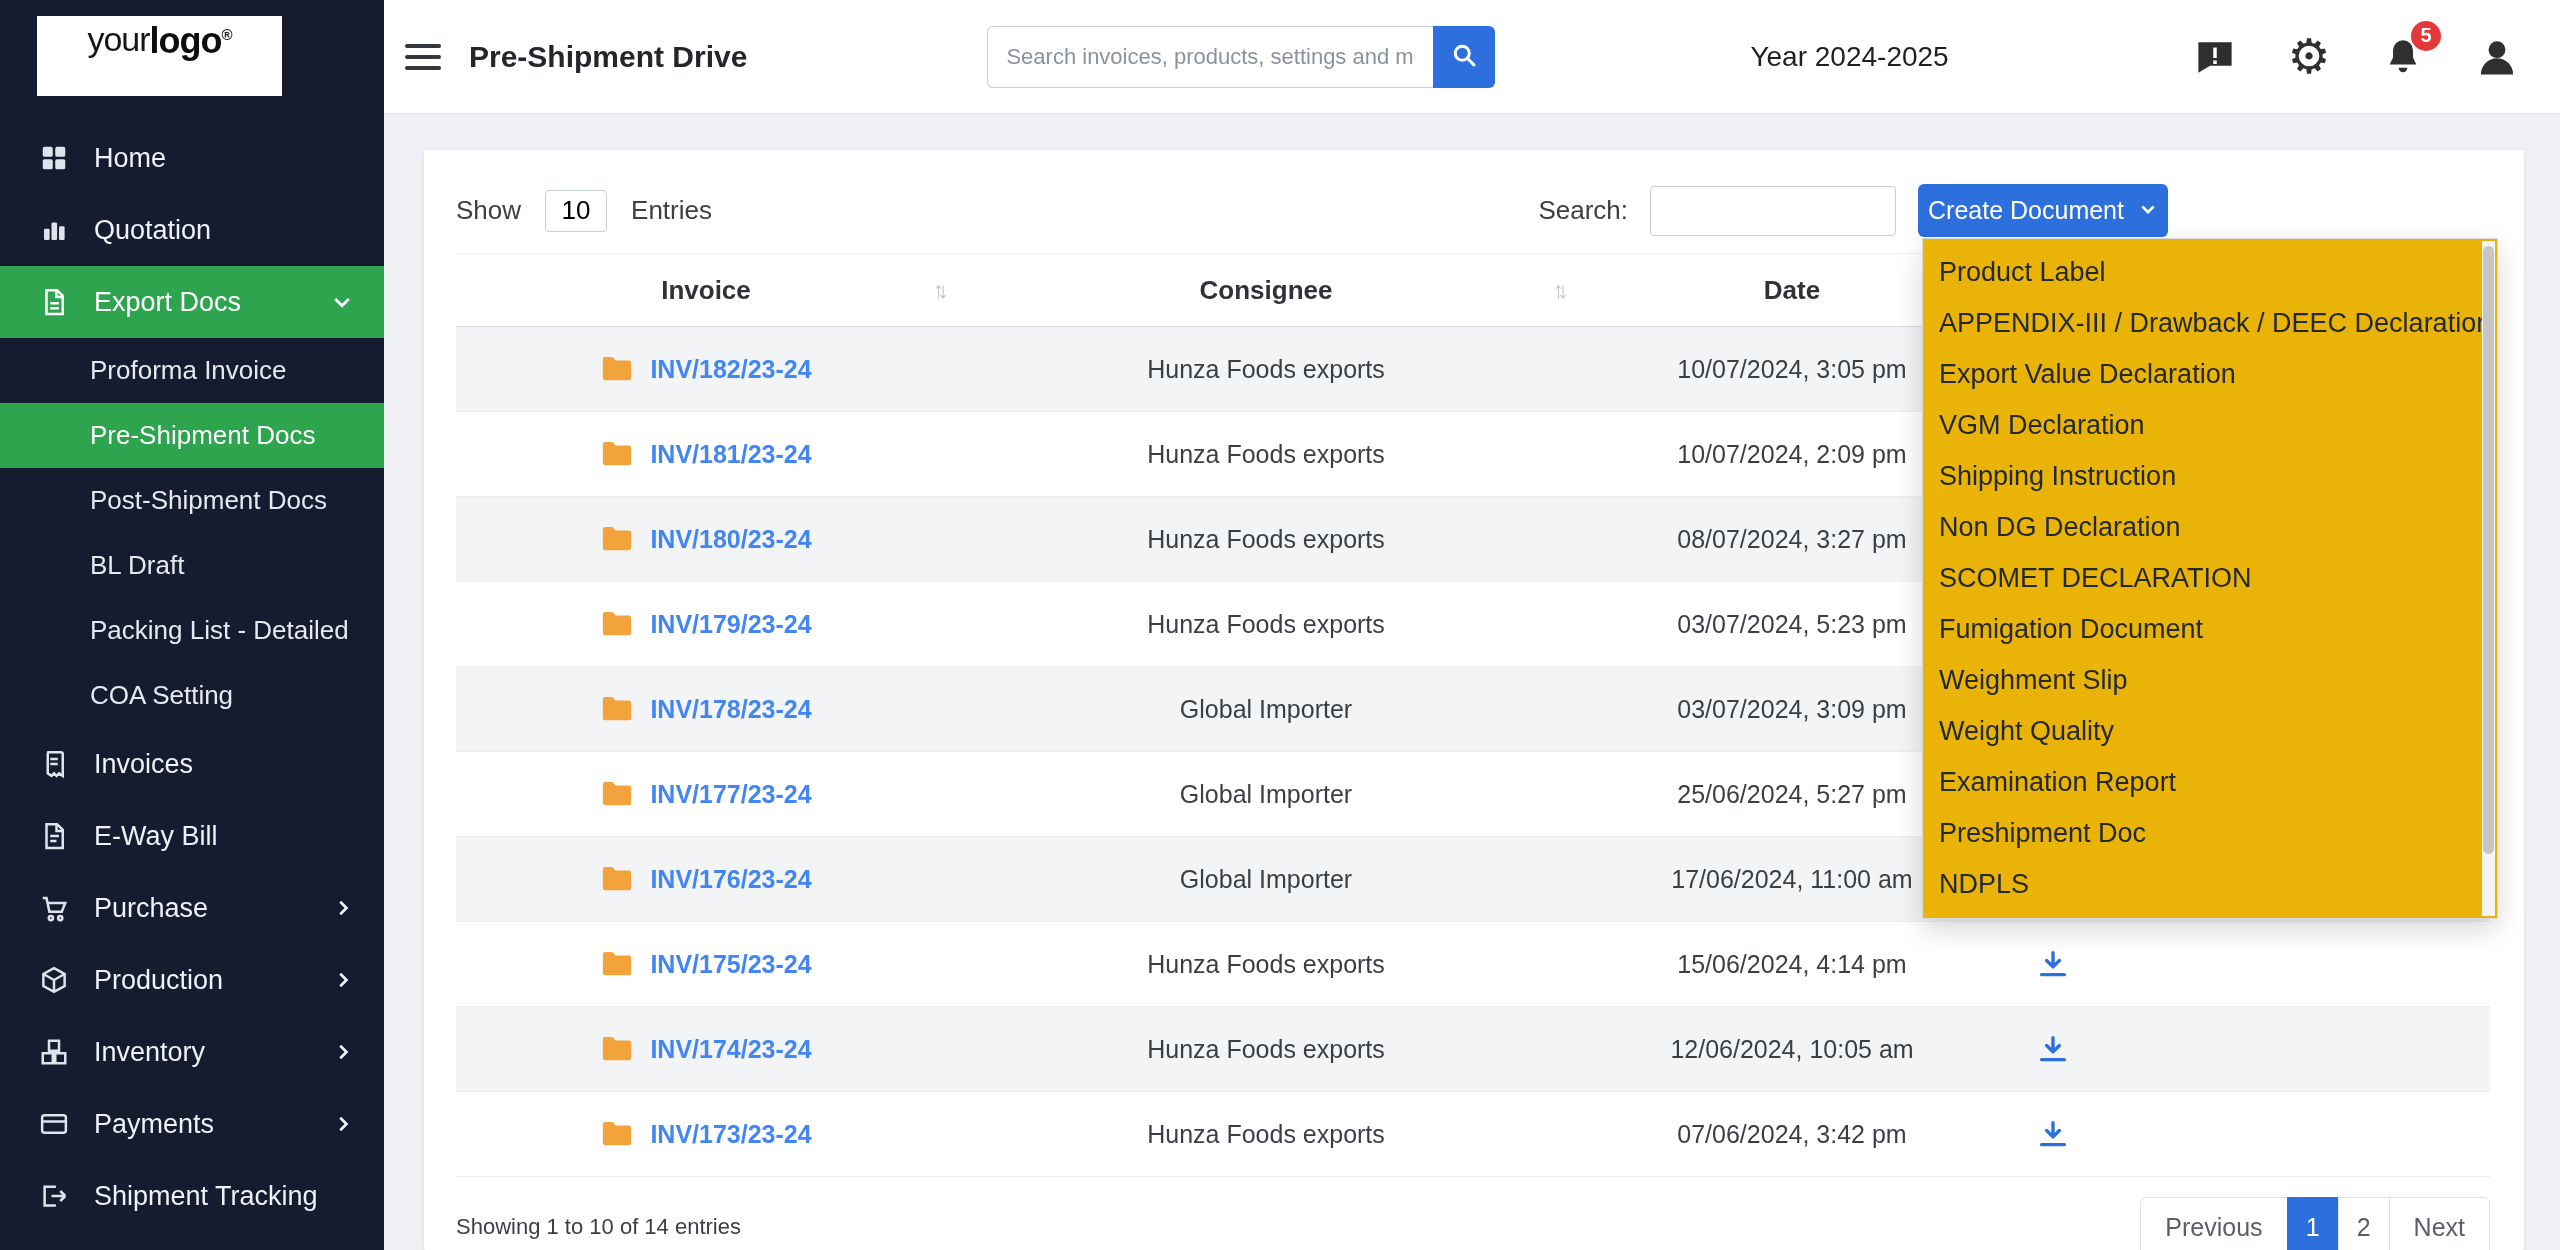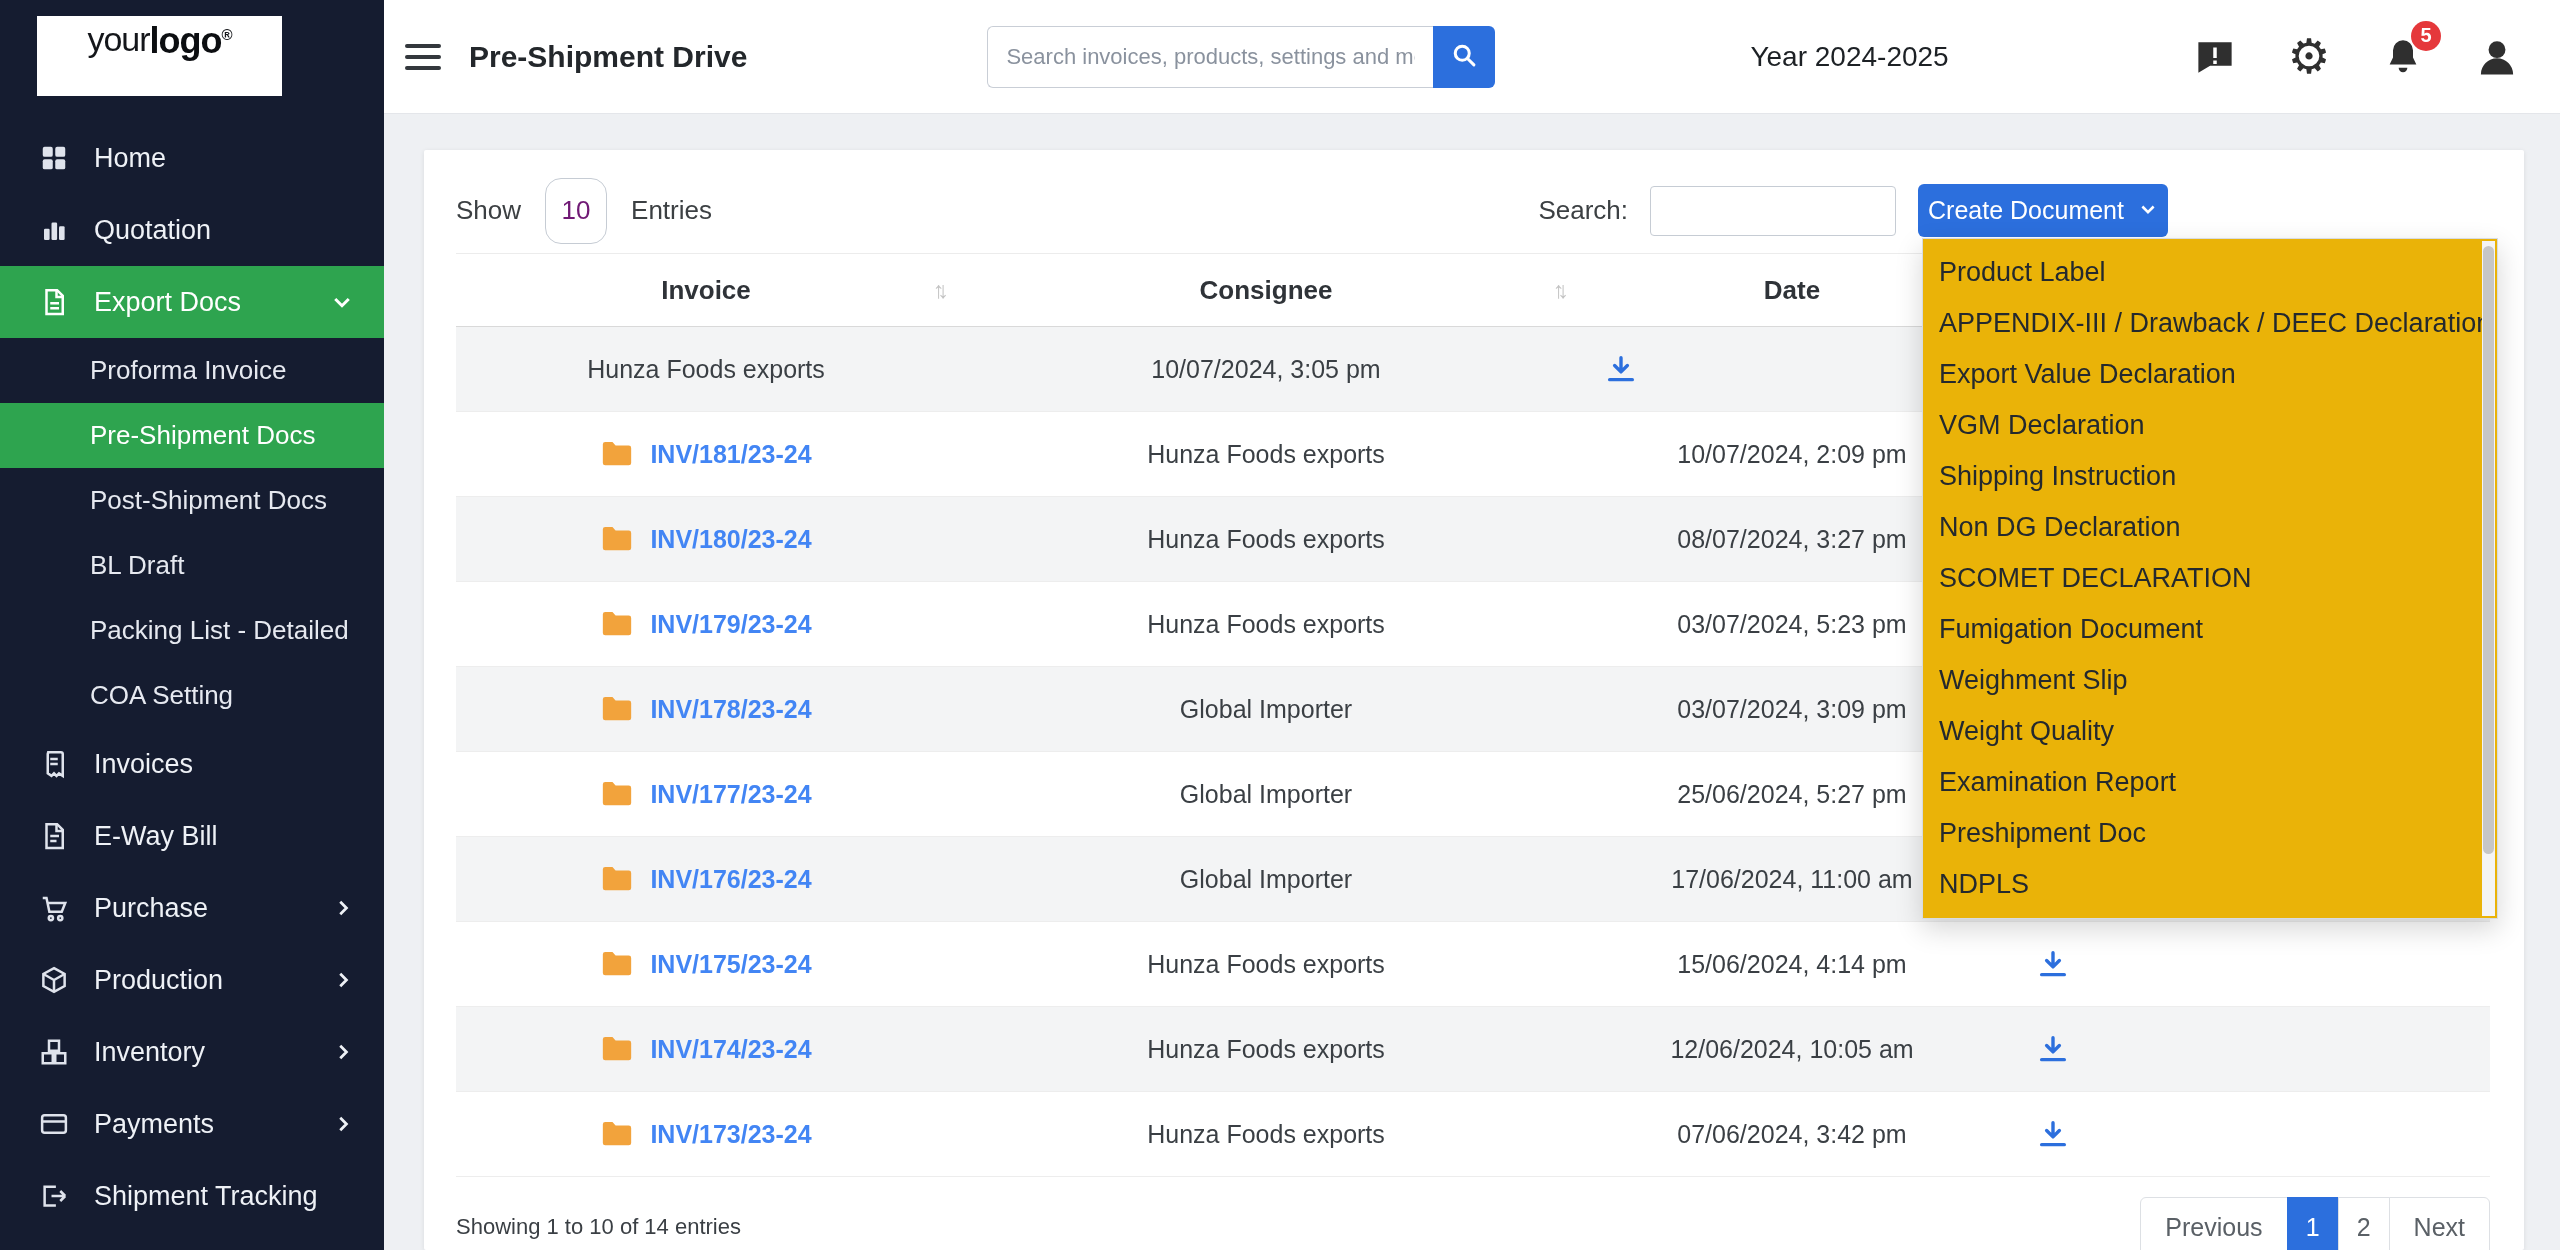--- a/index.html
+++ b/index.html
@@ -38,21 +38,21 @@
   .tb-icon{position:relative;width:46px;height:46px;display:flex;align-items:center;justify-content:center;cursor:pointer;color:#2f2f2f}
   .gear-glyph{font-size:48px;line-height:1;color:#2f2f2f}
   .badge{position:absolute;top:-13px;right:-15px;min-width:30px;height:30px;border-radius:15px;background:#e5383b;color:#fff;font-size:20px;font-weight:700;display:flex;align-items:center;justify-content:center;padding:0 6px;box-sizing:border-box}
 
   .content{position:relative;flex:1;background:#eef0f3;padding:36px 36px 0 40px;box-sizing:border-box}
   .card{background:#fff;box-shadow:0 1px 5px rgba(26,26,26,.09);border-radius:2px;height:1100px;padding:34px 34px 0 32px;box-sizing:border-box}
 
   
   .controls{display:flex;align-items:center;height:53px}
   .ctl-left{display:flex;align-items:center;gap:24px;font-size:26px;color:#3c4043}
-  .entries-input{width:62px;height:66px;box-sizing:border-box;border:1px solid #c6ccd4;border-radius:16px;text-align:center;font-size:26px;color:#701a75;font-family:"Liberation Sans",sans-serif}
+  .entries-input{width:62px;height:42px;box-sizing:border-box;border:1px solid #c6ccd4;border-radius:4px;text-align:center;font-size:26px;color:#000000;font-family:"Liberation Sans",sans-serif}
   .ctl-right{margin-left:auto;display:flex;align-items:center;gap:22px;margin-right:322px}
   .ctl-search-label{font-size:26px;color:#3c4043}
   .card-search{width:246px;height:50px;box-sizing:border-box;border:1px solid #c6ccd4;border-radius:4px;padding:0 12px;font-size:26px;font-family:"Liberation Sans",sans-serif}
   .create-btn{height:53px;width:250px;box-sizing:border-box;background:#2c6fdd;color:#fff;border:none;border-radius:6px;font-size:25px;display:flex;align-items:center;justify-content:center;gap:14px;padding:0 10px;cursor:pointer;font-family:"Liberation Sans",sans-serif;white-space:nowrap}
 
   
   .table{margin-top:16px}
   .thead,.trow{display:grid;grid-template-columns:500px 620px 432px 1fr;align-items:center}
   .thead{height:72px;border-top:1px solid #ececec;border-bottom:1px solid #d9d9d9;font-size:26px;font-weight:700;color:#2f3338}
   .th{position:relative;text-align:center;cursor:pointer}
@@ -342,20 +342,28 @@
             </div>
             <div class="th">
               <span>Date</span>
             </div>
             <div class="th"></div>
           </div>
 
           <div class="tbody">
 
             <div class="trow">
+              <div class="c-invoice">
+                  <span class="folder">
+                    <svg viewBox="0 0 24 24" width="34" height="34" fill="#f2a33c">
+                      <path d="M2 5.2A1.7 1.7 0 0 1 3.7 3.5h5.1L11 6h9.3A1.7 1.7 0 0 1 22 7.7v10.6a1.7 1.7 0 0 1-1.7 1.7H3.7A1.7 1.7 0 0 1 2 18.3z"></path>
+                    </svg>
+                  </span>
+                  <a class="inv-link">INV/182/23-24</a>
+                </div>
               <div class="c-consignee">Hunza Foods exports</div>
               <div class="c-date">10/07/2024, 3:05 pm</div>
               <div class="c-action">
                   <span class="dl-btn">
                     <svg viewBox="0 0 24 24" width="34" height="34" fill="none" stroke="#2c6fdd" stroke-width="2.4" stroke-linecap="round" stroke-linejoin="round">
                       <path d="M12 4v10m0 0l-4.5-4.5M12 14l4.5-4.5"></path>
                       <path d="M4 19.5h16"></path>
                     </svg>
                   </span>
                 </div>

